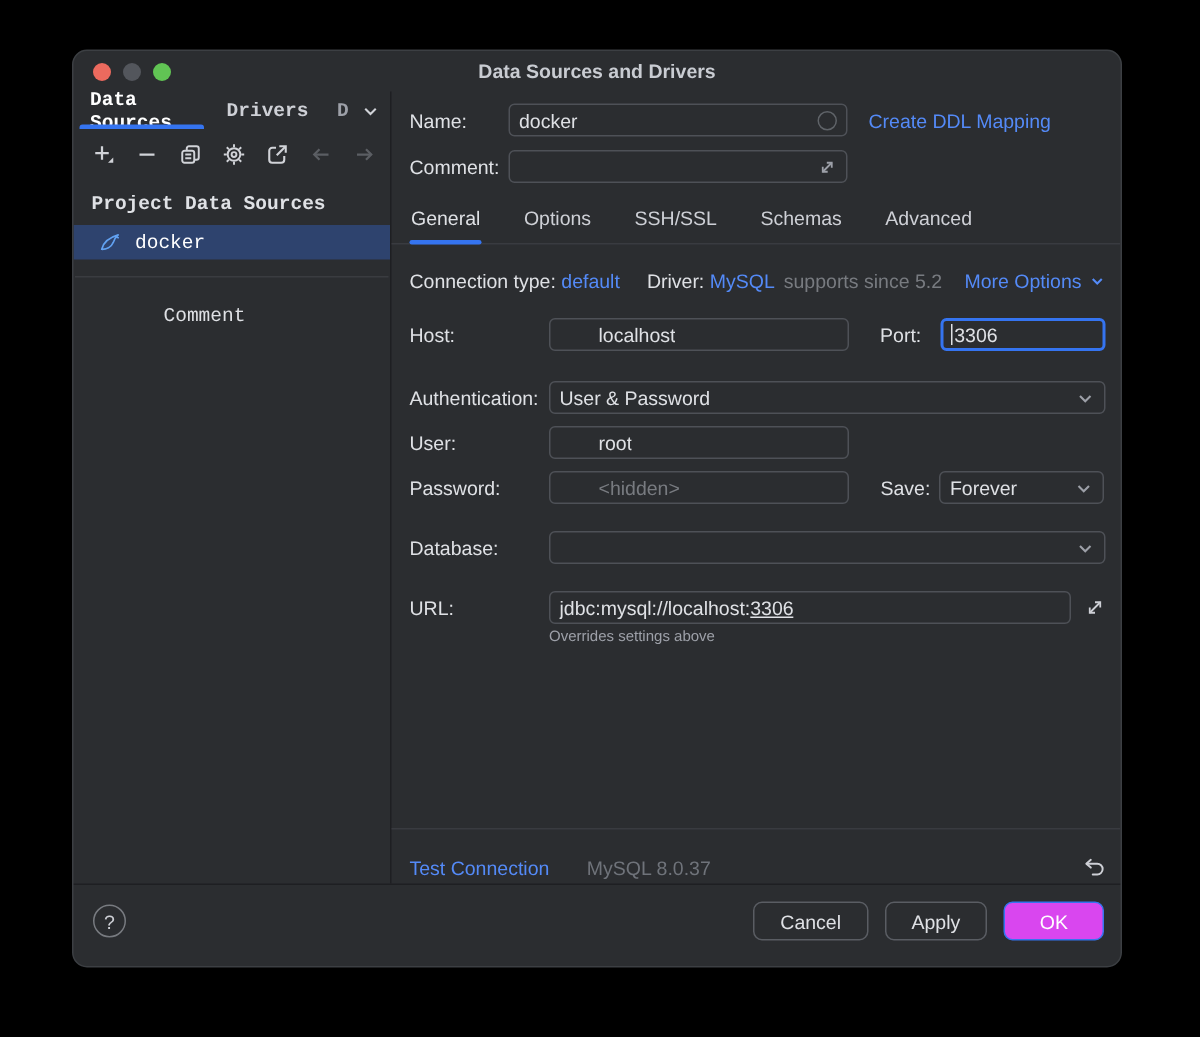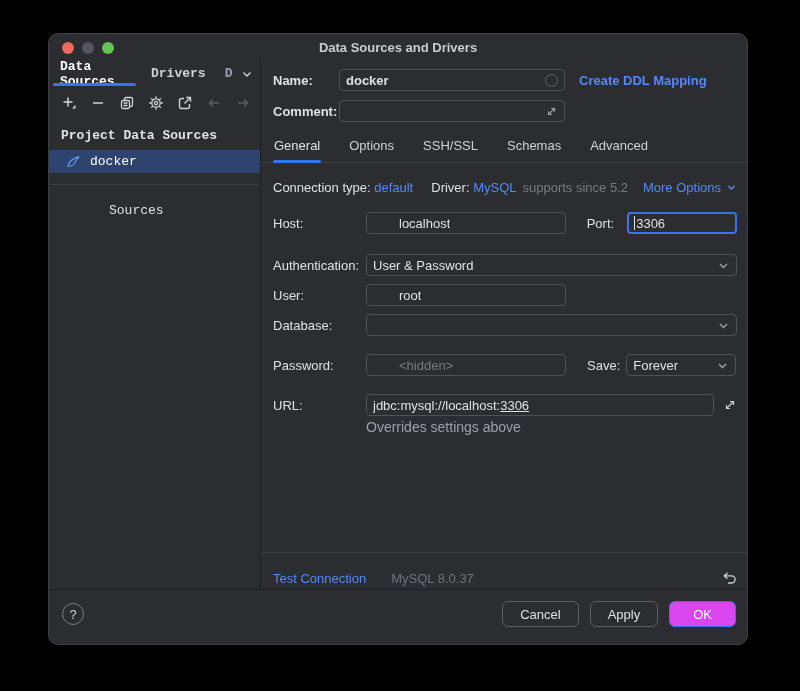--- a/index.html
+++ b/index.html
@@ -44,21 +44,21 @@
 
   .lp-header { font-weight:bold; color:#dfe1e5; padding:10px 12px 7px 12px; }
   .lp-item { height:23px; display:flex; align-items:center; gap:9px;
     padding:0 12px 0 17px; color:#fff; }
   .lp-item.selected { background:#2e436e; }
   .lp-divider { height:1px; background:#3a3c40; margin:11px 1px 0 1px; }
   .lp-problems { margin-top:18px; padding-left:60px; color:#dfe1e5; }
 
   
   .rp-top { padding:8px 10px 0 12px; }
-  .hrow { display:flex; align-items:center; height:22px; margin-bottom:9px;font-weight:bold; }
+  .hrow { display:flex; align-items:center; height:22px; margin-bottom:9px; }
   .hlabel { width:66px; flex:0 0 66px; }
   .fld { height:22px; border:1px solid #4e5157; border-radius:4px;
     display:flex; align-items:center; padding:0 6px; color:#dfe1e5;
     background:transparent; position:relative; }
   .fld .val { white-space:nowrap; overflow:hidden; }
   .name-fld, .comment-fld { width:226px; }
   .fld-right { margin-left:auto; display:flex; align-items:center; }
   .spin-circle { width:13px; height:13px; border:1px solid #5f6368; border-radius:50%; }
   .link { color:#548af7; cursor:pointer; }
   .ddl-link { margin-left:14px; }
@@ -88,21 +88,21 @@
   .caret { display:inline-block; width:1px; height:14px; background:#dfe1e5; margin-right:1px; }
   .placeholder { color:#787b80; }
   .chev { margin-left:auto; color:#9da0a8; display:flex; }
   .mid-label { margin-left:21px; margin-right:13px; }
   .mid-label-save { margin-left:21px; margin-right:6px; }
   .mb20 { margin-bottom:20px; }
   .mb18 { margin-bottom:18px; }
   .mb8 { margin-bottom:8px; }
   .url-port { text-decoration:underline; }
   .expand-out { margin-left:9px; color:#ced0d6; display:flex; }
-  .url-note { font-size:14px; color:#9da0a8; margin:3px 0 0 93px; }
+  .url-note { font-size:10px; color:#9da0a8; margin:3px 0 0 93px; }
 
   
   .test-strip { flex:0 0 37px; border-top:1px solid #393b40; display:flex;
     align-items:center; padding:15px 10px 0 12px; }
   .drv-version { color:#6f737a; margin-left:25px; }
   .revert { margin-left:auto; color:#ced0d6; display:flex; cursor:pointer; }
 
   
   .footer { flex:0 0 55px; border-top:1px solid #1e1f22; display:flex;
     align-items:center; padding:0 11px 6px 13px; }
@@ -218,21 +218,21 @@
           <svg width="15" height="15" viewBox="0 0 15 15" fill="none" stroke="#61a1f1" stroke-width="1.1" stroke-linejoin="round">
             <path d="M1.8 12.2 C3 7.2, 6.5 4.4, 12.8 2.6 C10.6 4.6, 10.1 5.6, 9.5 7.6 C8.2 10.8, 4.8 12.3, 1.8 12.2 Z"></path>
             <path d="M10.8 3.6 L13.2 4.6"></path>
           </svg>
         </span>
         <span>docker</span>
       </div>
 
       <div class="lp-divider"></div>
 
-      <div class="lp-problems">Sources</div>
+      <div class="lp-problems">Comment</div>
     </div>
 
     <div class="right-panel">
 
       <div class="rp-top">
         <div class="hrow">
           <span class="hlabel">Name:</span>
           <div class="fld name-fld">
             <span class="val">docker</span>
             <span class="fld-right">
@@ -308,47 +308,47 @@
         </div>
 
         <div class="frow mb8">
           <span class="flabel">User:</span>
           <div class="fld in-sm">
             <span class="val">root</span>
           </div>
         </div>
 
         <div class="frow mb18">
+          <span class="flabel">Password:</span>
+          <div class="fld in-sm">
+            <span class="val placeholder">&lt;hidden&gt;</span>
+          </div>
+          <span class="mid-label-save">Save:</span>
+          <div class="fld in-save">
+            <span class="val">Forever</span>
+            <span class="chev">
+              <svg width="13" height="13" viewBox="0 0 13 13" fill="none" stroke="currentColor" stroke-width="1.4">
+                  <polyline points="3,5 6.5,8.5 10,5"></polyline>
+                </svg>
+            </span>
+          </div>
+        </div>
+
+        <div class="frow mb18">
           <span class="flabel">Database:</span>
           <div class="fld in-lg">
             <span class="val"></span>
             <span class="chev">
               <svg width="13" height="13" viewBox="0 0 13 13" fill="none" stroke="currentColor" stroke-width="1.4">
                   <polyline points="3,5 6.5,8.5 10,5"></polyline>
                 </svg>
             </span>
           </div>
         </div>
 
-        <div class="frow mb18">
-          <span class="flabel">Password:</span>
-          <div class="fld in-sm">
-            <span class="val placeholder">&lt;hidden&gt;</span>
-          </div>
-          <span class="mid-label-save">Save:</span>
-          <div class="fld in-save">
-            <span class="val">Forever</span>
-            <span class="chev">
-              <svg width="13" height="13" viewBox="0 0 13 13" fill="none" stroke="currentColor" stroke-width="1.4">
-                  <polyline points="3,5 6.5,8.5 10,5"></polyline>
-                </svg>
-            </span>
-          </div>
-        </div>
-
         <div class="frow" style="margin-bottom:0;">
           <span class="flabel">URL:</span>
           <div class="fld in-url">
             <span class="val"><span>jdbc:mysql://localhost:</span><span class="url-port">3306</span></span>
           </div>
           <span class="expand-out">
             <svg width="14" height="14" viewBox="0 0 14 14" fill="none" stroke="currentColor" stroke-width="1.2">
               <line x1="3.5" y1="10.5" x2="10.5" y2="3.5"></line>
               <polyline points="7,3.5 10.5,3.5 10.5,7"></polyline>
               <polyline points="3.5,7 3.5,10.5 7,10.5"></polyline>

